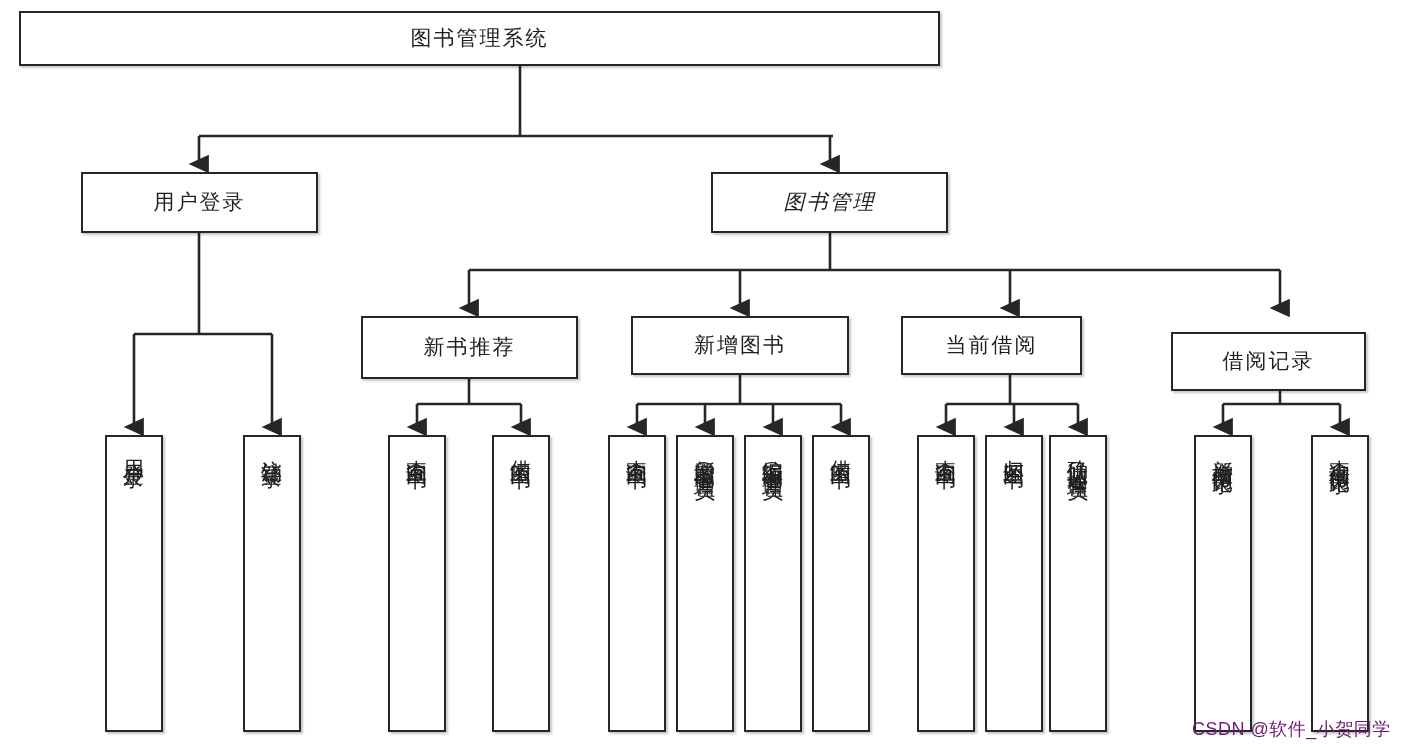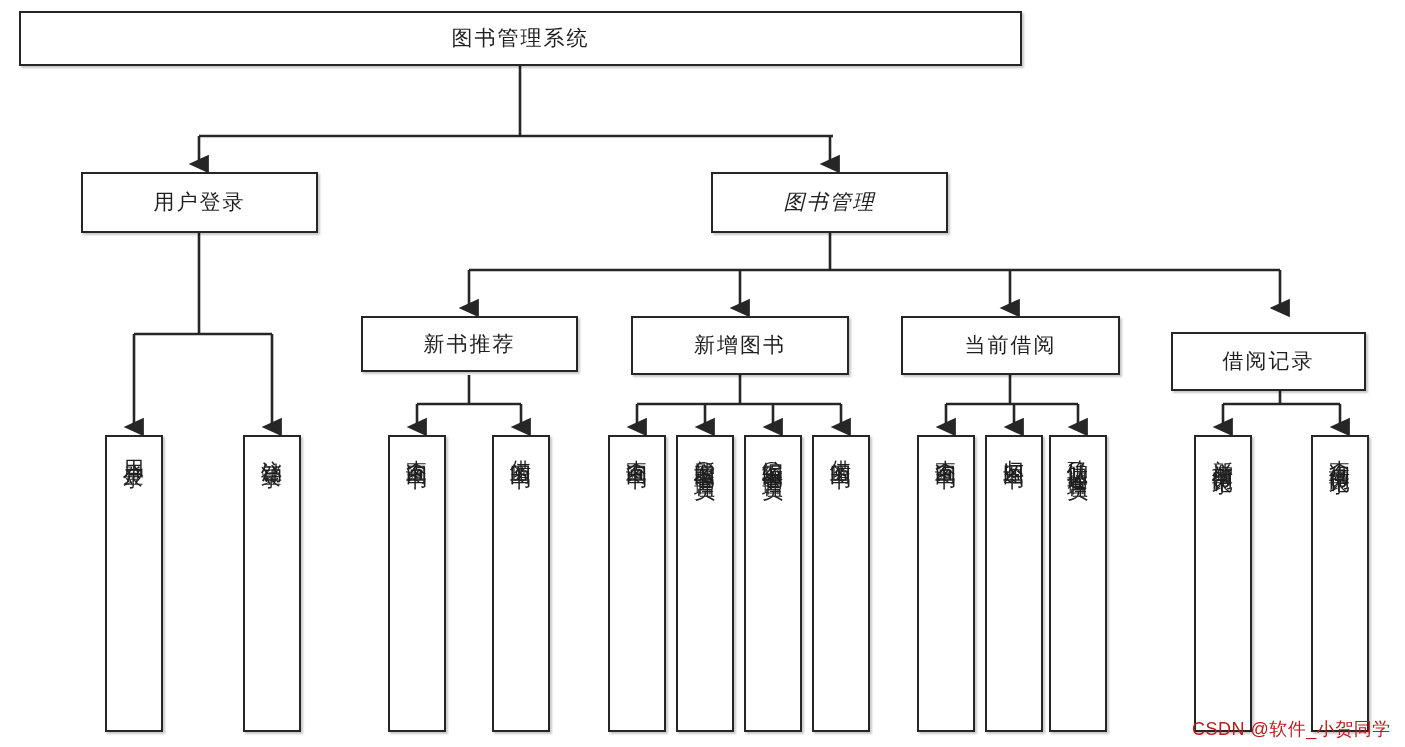--- a/index.html
+++ b/index.html
@@ -61,21 +61,21 @@
     line-height: 1;
   }
   .node.root .node-label,
   .node.level2 .node-label,
   .node.level3 .node-label {
     letter-spacing: 2px;
   }
   .watermark {
     position: absolute;
     font-size: 18px;
-    color: #b91c1c;
+    color: #701a75;
     letter-spacing: 0.5px;
     white-space: nowrap;
     user-select: none;
   }
 </style>
 </head>
 <body>
 
 <div id="diagram-root">
 
@@ -122,38 +122,38 @@
       <path d="M1014,404 L1014,427" marker-end="url(#arrow)"></path>
       <path d="M1078,404 L1078,427" marker-end="url(#arrow)"></path>
 
       <path d="M1280,375 L1280,404"></path>
       <path d="M1223,404 L1340,404"></path>
       <path d="M1223,404 L1223,427" marker-end="url(#arrow)"></path>
       <path d="M1340,404 L1340,427" marker-end="url(#arrow)"></path>
     </g>
   </svg>
 
-  <div class="node root" style="left:19px; top:11px; width:1003px; height:55px;">
+  <div class="node root" style="left:19px; top:11px; width:921px; height:55px;">
     <span class="node-label">图书管理系统</span>
   </div>
 
   <div class="node level2" style="left:81px; top:172px; width:237px; height:61px;">
     <span class="node-label">用户登录</span>
   </div>
   <div class="node level2" style="left:711px; top:172px; width:237px; height:61px;font-style:italic;">
     <span class="node-label">图书管理</span>
   </div>
 
-  <div class="node level3" style="left:361px; top:316px; width:217px; height:56px;">
+  <div class="node level3" style="left:361px; top:316px; width:217px; height:63px;">
     <span class="node-label">新书推荐</span>
   </div>
   <div class="node level3" style="left:631px; top:316px; width:218px; height:59px;">
     <span class="node-label">新增图书</span>
   </div>
-  <div class="node level3" style="left:901px; top:316px; width:219px; height:59px;">
+  <div class="node level3" style="left:901px; top:316px; width:181px; height:59px;">
     <span class="node-label">当前借阅</span>
   </div>
   <div class="node level3" style="left:1171px; top:316px; width:195px; height:59px;margin-top:16px;">
     <span class="node-label">借阅记录</span>
   </div>
 
   <div class="node vertical" style="left:105px; top:435px; width:58px; height:297px;">
     <span class="node-label">用户登录</span>
   </div>
   <div class="node vertical" style="left:243px; top:435px; width:58px; height:297px;">

